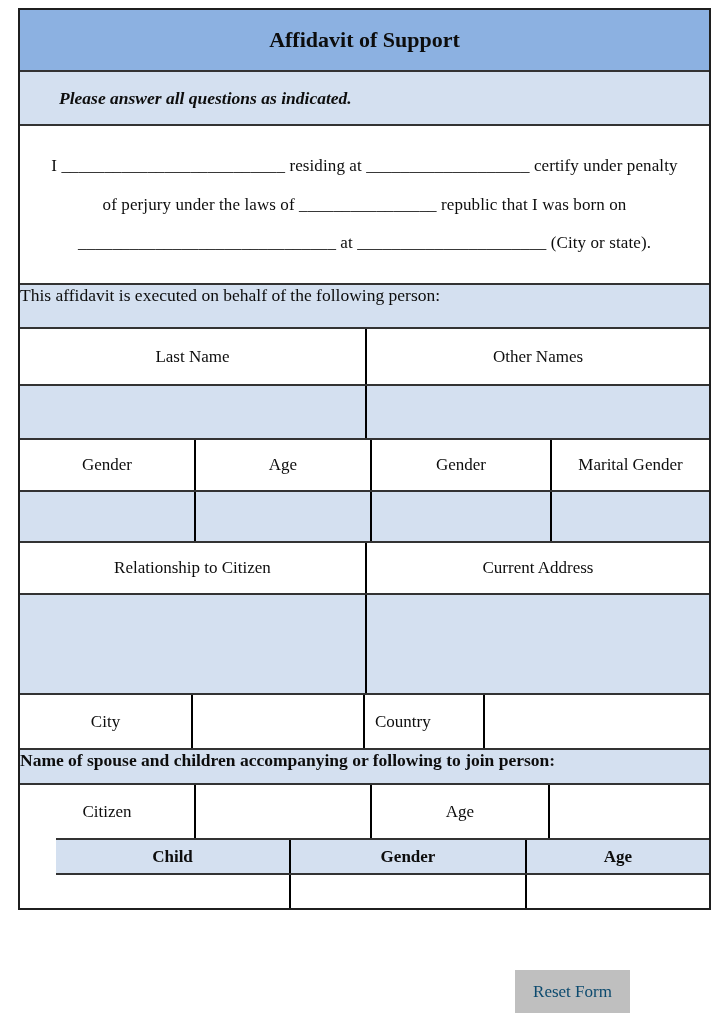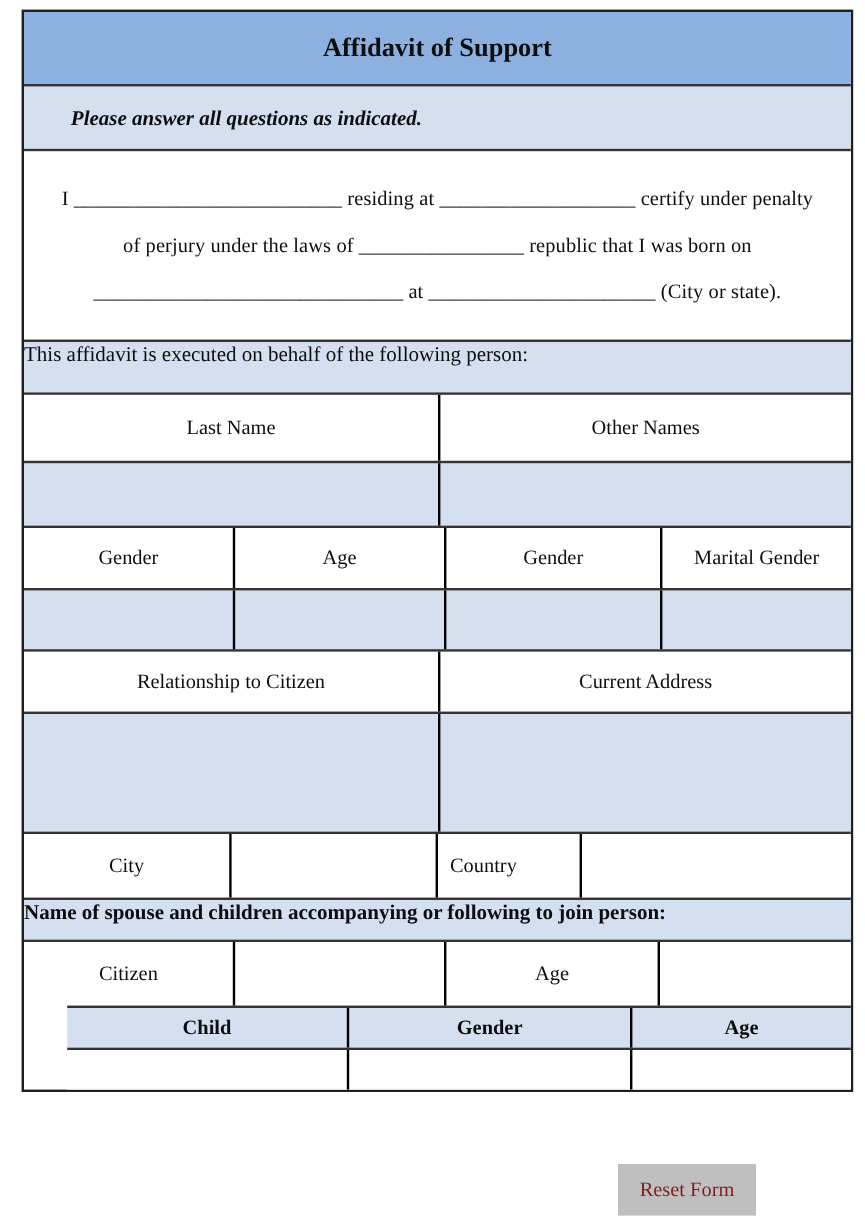--- a/index.html
+++ b/index.html
@@ -113,21 +113,21 @@
   #reset-form-button {
     position: absolute;
     left: 515px;
     top: 970px;
     width: 115px;
     height: 43px;
     background: var(--button-gray, #bfbfbf);
     border: none;
     font-family: "Liberation Serif", serif;
     font-size: 17px;
-    color: #7f1d1d;
+    color: #0c4a6e;
     cursor: pointer;
     display: flex;
     align-items: center;
     justify-content: center;
   }
 </style>
 </head>
 <body>
 
 <div id="page">

